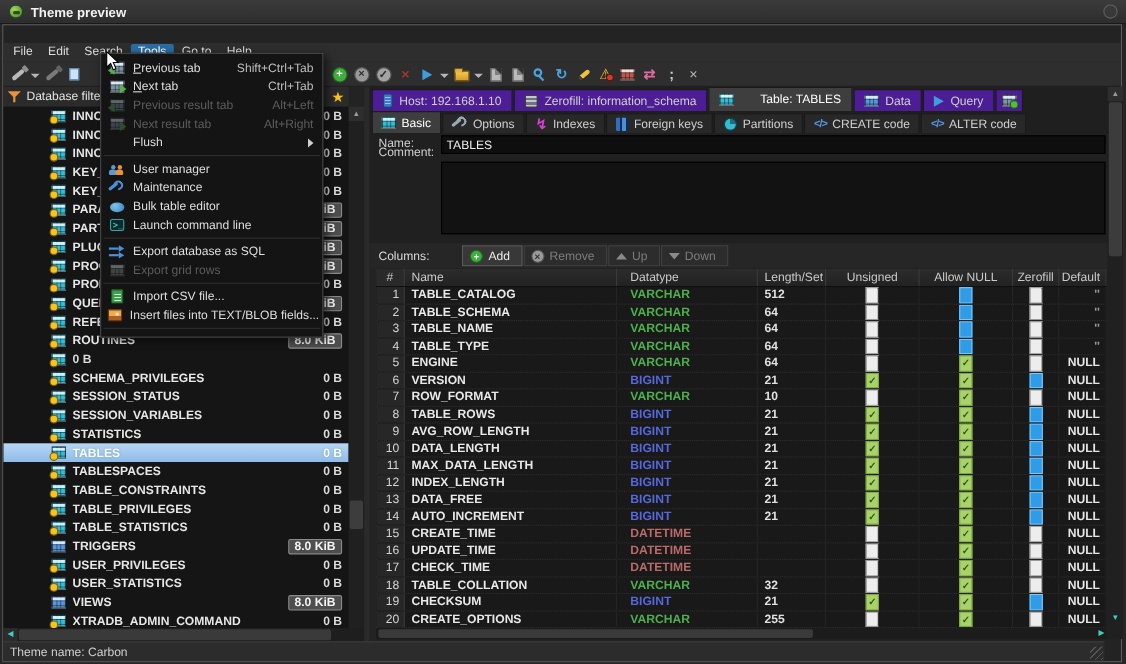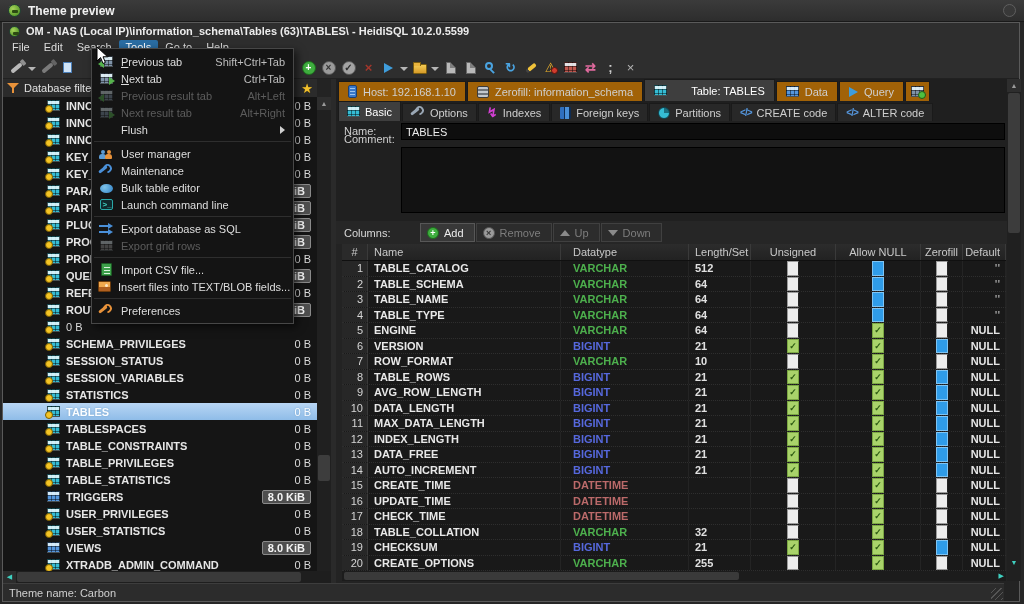--- a/index.html
+++ b/index.html
@@ -148,40 +148,40 @@
 
   
   #sidebar-head { position:absolute; left:0; top:56px; width:314px; height:18px;
     background:#2b2b2b; display:flex; align-items:center; gap:5px; padding:0 4px; }
   #sidebar-head .lbl { color:#e0e0e0; }
   #sidebar-head .spacer { flex:1; }
   #tree { position:absolute; left:0; top:74px; width:314px; height:474px;
     background:#151515; overflow:hidden; }
   .trow { height:17px; display:flex; align-items:center; padding-left:44px; padding-right:6px; gap:6px; }
   .trow .lbl { font-weight:bold; color:#e6e6e6; white-space:nowrap; overflow:hidden; flex:1; }
-  .trow .size { color:#dadada; font-weight:normal; white-space:nowrap; }
+  .trow .size { color:#dadada; font-weight:bold; white-space:nowrap; }
   .trow .sizebox { background:#4e4e4e; border:1px solid #8a8a8a; border-radius:2px;
     padding:0 5px; color:#f4f4f4; font-weight:bold; }
   .trow.sel { background:linear-gradient(#b8d6f4,#8fbce8); }
   .trow.sel .lbl, .trow.sel .size { color:#fbfdff; text-shadow:0 0 2px #6d9ec9; }
   #sb-vscroll { position:absolute; left:314px; top:74px; width:14px; height:474px; background:#202020; }
   #sb-vscroll .up { position:absolute; top:0; left:0; right:0; height:13px; background:#2e2e2e;
     color:#9a9a9a; font-size:7px; text-align:center; line-height:13px; }
   #sb-vscroll .thumb { position:absolute; top:358px; left:1px; width:12px; height:26px; background:#3d3d3d; border-radius:2px; }
   #sb-hscroll { position:absolute; left:0; top:548px; width:328px; height:12px; background:#1e1e1e; }
   #sb-hscroll .lt { position:absolute; left:0; top:0; width:13px; height:12px; background:#2c2c2c;
     color:#3fd0c0; font-size:7px; text-align:center; line-height:12px; }
   #sb-hscroll .thumb { position:absolute; left:14px; top:1px; width:284px; height:10px; background:#3a3a3a; border-radius:2px; }
   #splitter { position:absolute; left:328px; top:56px; width:5px; height:504px; background:#2a2a2a; }
 
   
   #maintabs { position:absolute; left:333px; top:56px; width:671px; height:22px;
     background:#1f1f1f; display:flex; align-items:flex-end; gap:1px; padding-left:2px; }
   .tab { height:20px; display:flex; align-items:center; gap:6px; padding:0 9px;
-    background:#a16207; border:1px solid #1a1a1a; border-bottom:none; color:#cfcfcf; white-space:nowrap; }
+    background:#4c1d95; border:1px solid #1a1a1a; border-bottom:none; color:#cfcfcf; white-space:nowrap; }
   .tab.active { background:#3e3e3e; color:#fff; height:22px;gap:24px; }
   .tab.icon-only { padding:0 5px; }
   #subtabs { position:absolute; left:333px; top:78px; width:671px; height:20px;
     background:#1f1f1f; display:flex; align-items:flex-end; gap:1px; padding-left:2px; }
   .stab { height:18px; display:flex; align-items:center; gap:5px; padding:0 8px;
     background:#282828; border:1px solid #1a1a1a; border-bottom:none; color:#cfcfcf; white-space:nowrap; }
   .stab.active { background:#3e3e3e; color:#fff; height:20px; }
 
   #formarea { position:absolute; left:333px; top:98px; width:671px; height:100px; background:#202020; }
   #formarea .flabel { position:absolute; left:8px; color:#cfcfcf; }
@@ -267,24 +267,20 @@
 </head>
 <body>
 
 <div id="outer-titlebar">
   <span class="heidi-logo"></span>
   <span class="t">Theme preview</span>
 </div>
 <div id="corner-badge"></div>
 
 <div id="appwin">
-  <div id="app-titlebar">
-    <span class="heidi-logo"></span>
-    <span class="t">OM - NAS (Local IP)\information_schema\Tables (63)\TABLES\ - HeidiSQL 10.2.0.5599</span>
-  </div>
 
   <div id="menubar">
       <div class="mitem">File</div>
       <div class="mitem">Edit</div>
       <div class="mitem">Search</div>
       <div class="mitem active">Tools</div>
       <div class="mitem">Go to</div>
       <div class="mitem">Help</div>
     </div>
 
@@ -1038,24 +1034,18 @@
         </span>
         <span class="plabel">Import CSV file...</span>
       </div>
       <div class="pitem">
         <span class="icbox">
           <span class="ic ic-img"></span>
         </span>
         <span class="plabel">Insert files into TEXT/BLOB fields...</span>
       </div>
       <div class="psep"></div>
-      <div class="pitem">
-        <span class="icbox">
-          <span class="ic ic-wrench worange"></span>
-        </span>
-        <span class="plabel">Preferences</span>
-      </div>
     </div>
 </div>
 
 <svg id="cursor" width="14" height="20" viewBox="0 0 14 20">
   <path d="M1,1 L1,15 L4.6,11.6 L7,17.5 L9.4,16.4 L7,10.8 L11.6,10.8 Z" fill="#fff" stroke="#000" stroke-width="1"></path>
 </svg>
 
 </body></html>

